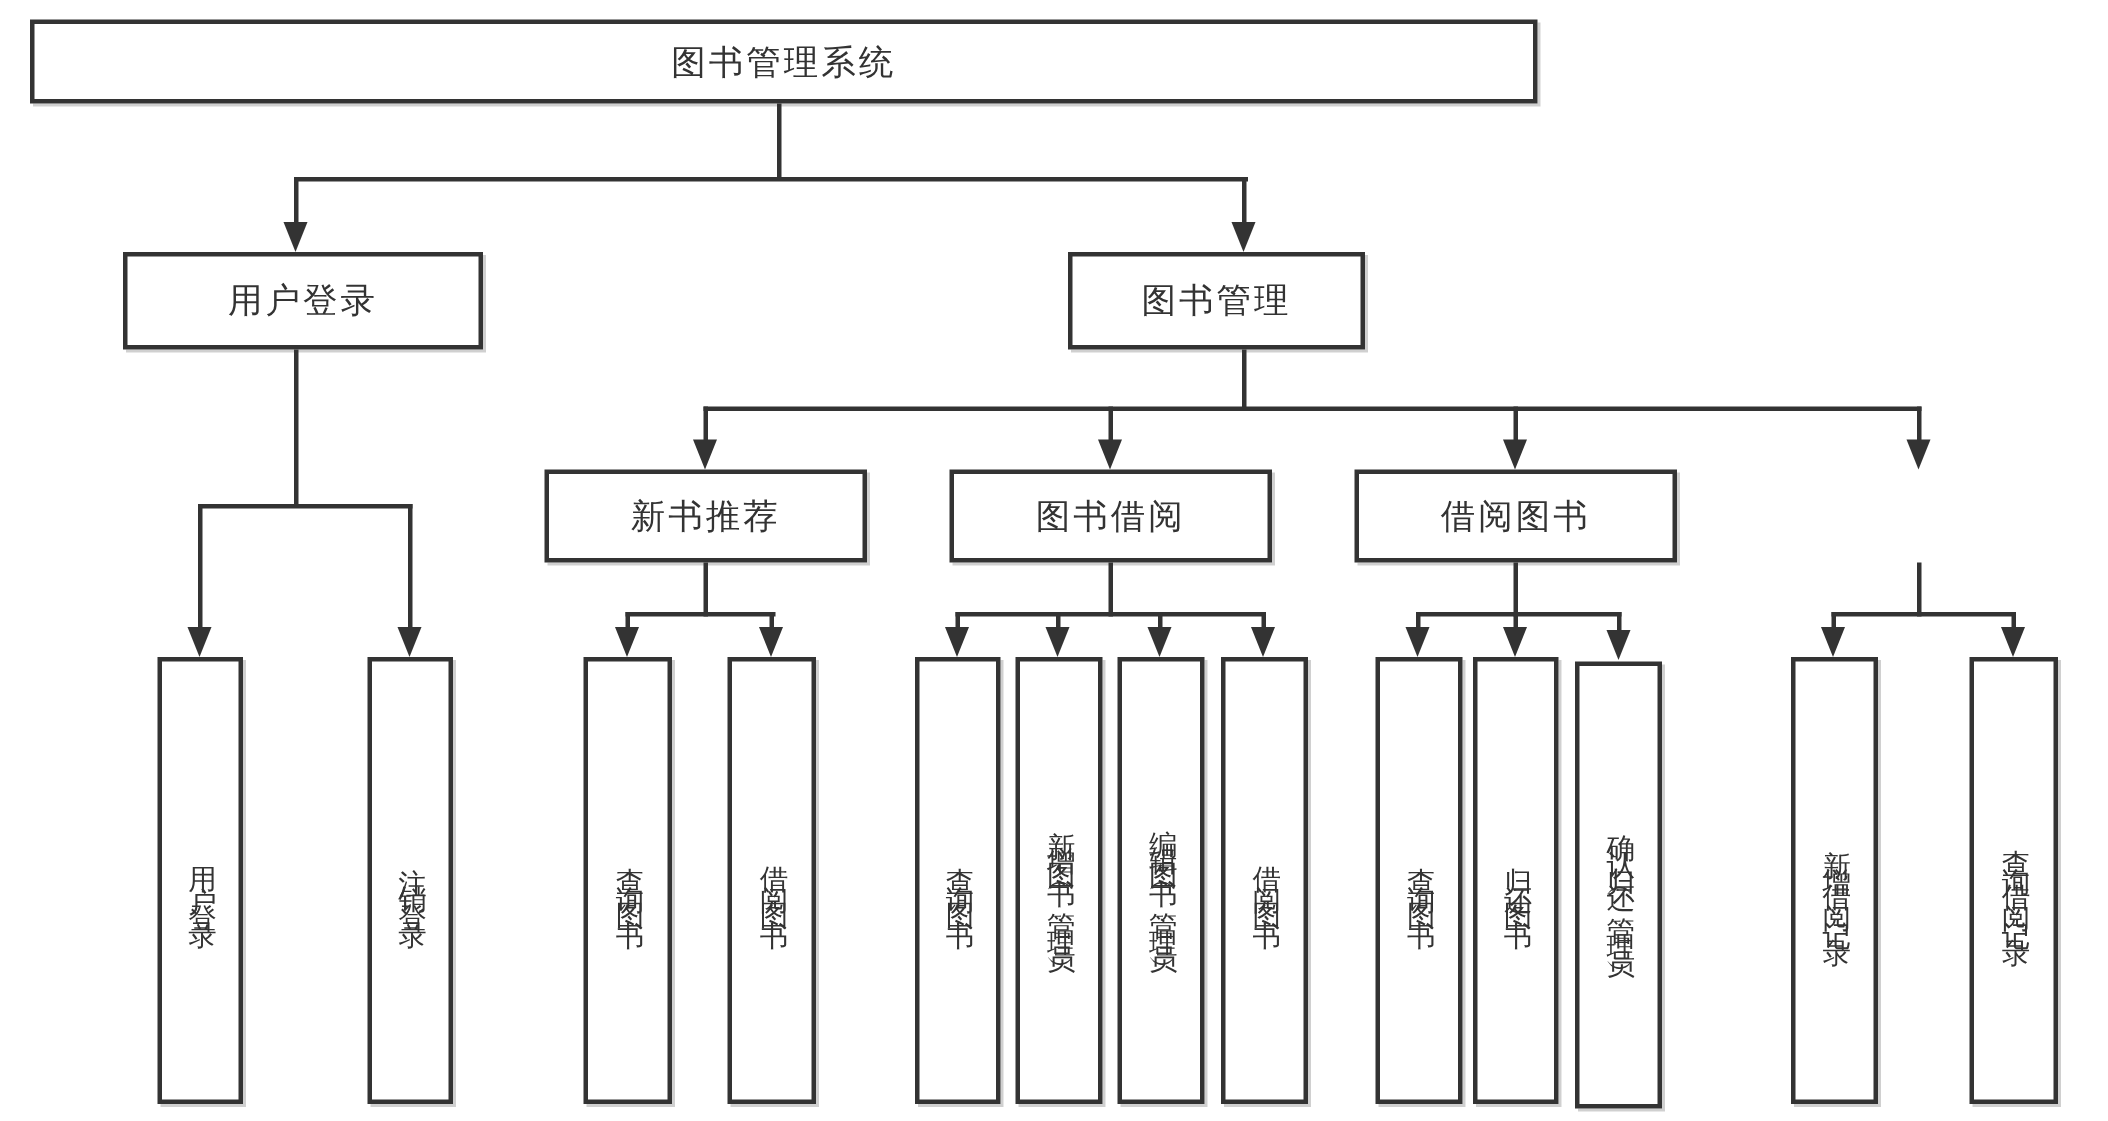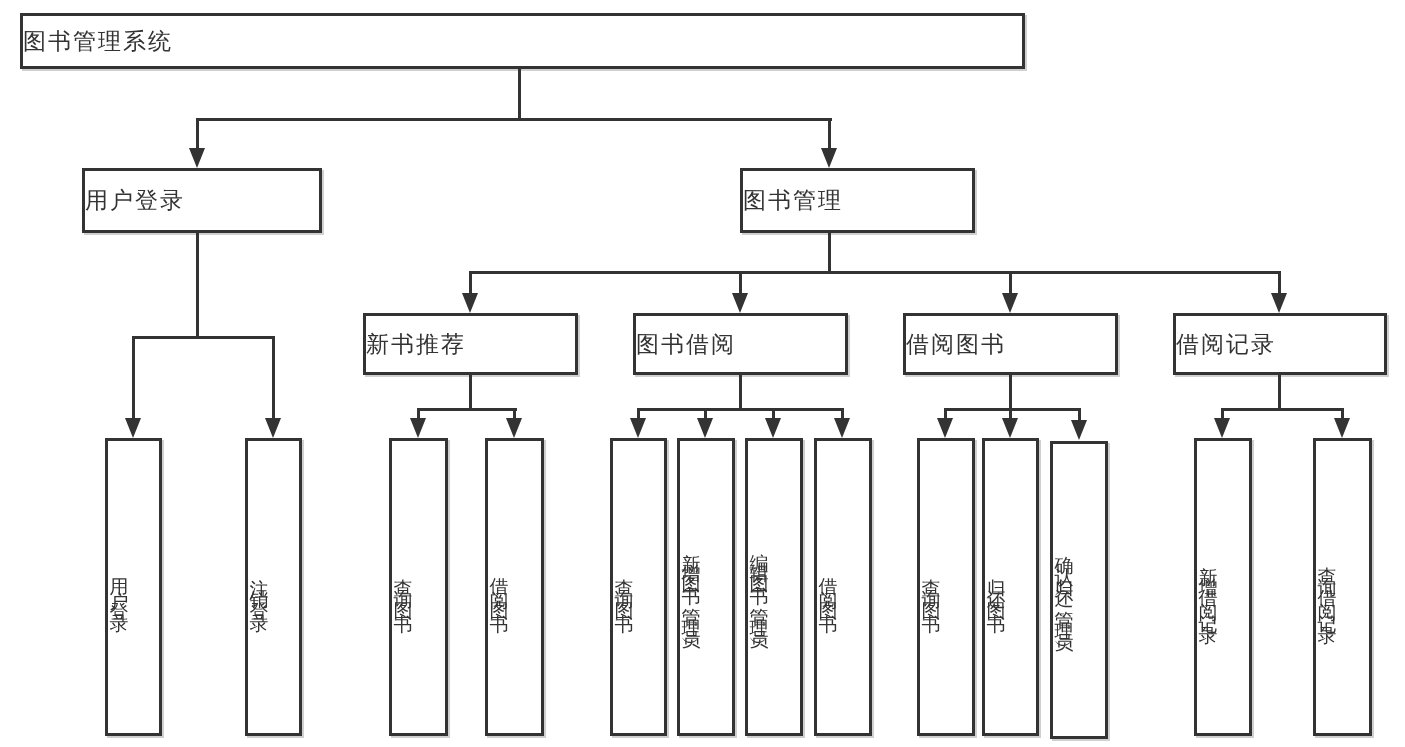--- a/index.html
+++ b/index.html
@@ -12,20 +12,21 @@
     color: #333333;
     overflow: hidden;
   }
   .box {
     position: absolute;
     background: #ffffff;
     border: 3px solid #333333;
     box-sizing: border-box;
     display: flex;
     align-items: center;
+    justify-content: center;
     box-shadow: 2px 2px 0 rgba(150,150,150,0.45);
   }
   .node-label {
     font-size: 23px;
     letter-spacing: 2px;
     white-space: nowrap;
   }
   .leaf-label {
     writing-mode: vertical-rl;
     text-orientation: mixed;
@@ -66,21 +67,21 @@
   <div class="vline" style="left:518px; top:69px; height:49px;"></div>
   <div class="hline" style="left:196px; top:118px; width:636px;"></div>
   <div class="vline" style="left:196px; top:118px; height:32px;"></div>
   <div class="arrowhead" style="left:189px; top:148px;"></div>
   <div class="vline" style="left:828px; top:118px; height:32px;"></div>
   <div class="arrowhead" style="left:821px; top:148px;"></div>
 
   <div class="box" style="left:82px; top:168px; width:240px; height:65px;">
     <span class="node-label">用户登录</span>
   </div>
-  <div class="box" style="left:740px; top:168px; width:235px; height:65px;">
+  <div class="box" style="left:712px; top:168px; width:198px; height:65px;">
     <span class="node-label">图书管理</span>
   </div>
 
   <div class="vline" style="left:196px; top:233px; height:103px;"></div>
   <div class="hline" style="left:132px; top:336px; width:143px;"></div>
   <div class="vline" style="left:132px; top:336px; height:84px;"></div>
   <div class="arrowhead" style="left:125px; top:418px;"></div>
   <div class="vline" style="left:272px; top:336px; height:84px;"></div>
   <div class="arrowhead" style="left:265px; top:418px;"></div>
 
@@ -96,23 +97,20 @@
   <div class="arrowhead" style="left:1271px; top:293px;"></div>
 
   <div class="box" style="left:363px; top:313px; width:215px; height:62px;">
     <span class="node-label">新书推荐</span>
   </div>
   <div class="box" style="left:633px; top:313px; width:215px; height:62px;">
     <span class="node-label">图书借阅</span>
   </div>
   <div class="box" style="left:903px; top:313px; width:215px; height:62px;">
     <span class="node-label">借阅图书</span>
-  </div>
-  <div class="box" style="left:1173px; top:313px; width:214px; height:62px;">
-    <span class="node-label">借阅记录</span>
   </div>
 
   <div class="vline" style="left:469px; top:375px; height:36px;"></div>
   <div class="hline" style="left:417px; top:408px; width:100px;"></div>
   <div class="vline" style="left:417px; top:408px; height:12px;"></div>
   <div class="arrowhead" style="left:410px; top:418px;"></div>
   <div class="vline" style="left:513px; top:408px; height:12px;"></div>
   <div class="arrowhead" style="left:506px; top:418px;"></div>
 
   <div class="vline" style="left:739px; top:375px; height:36px;"></div>

